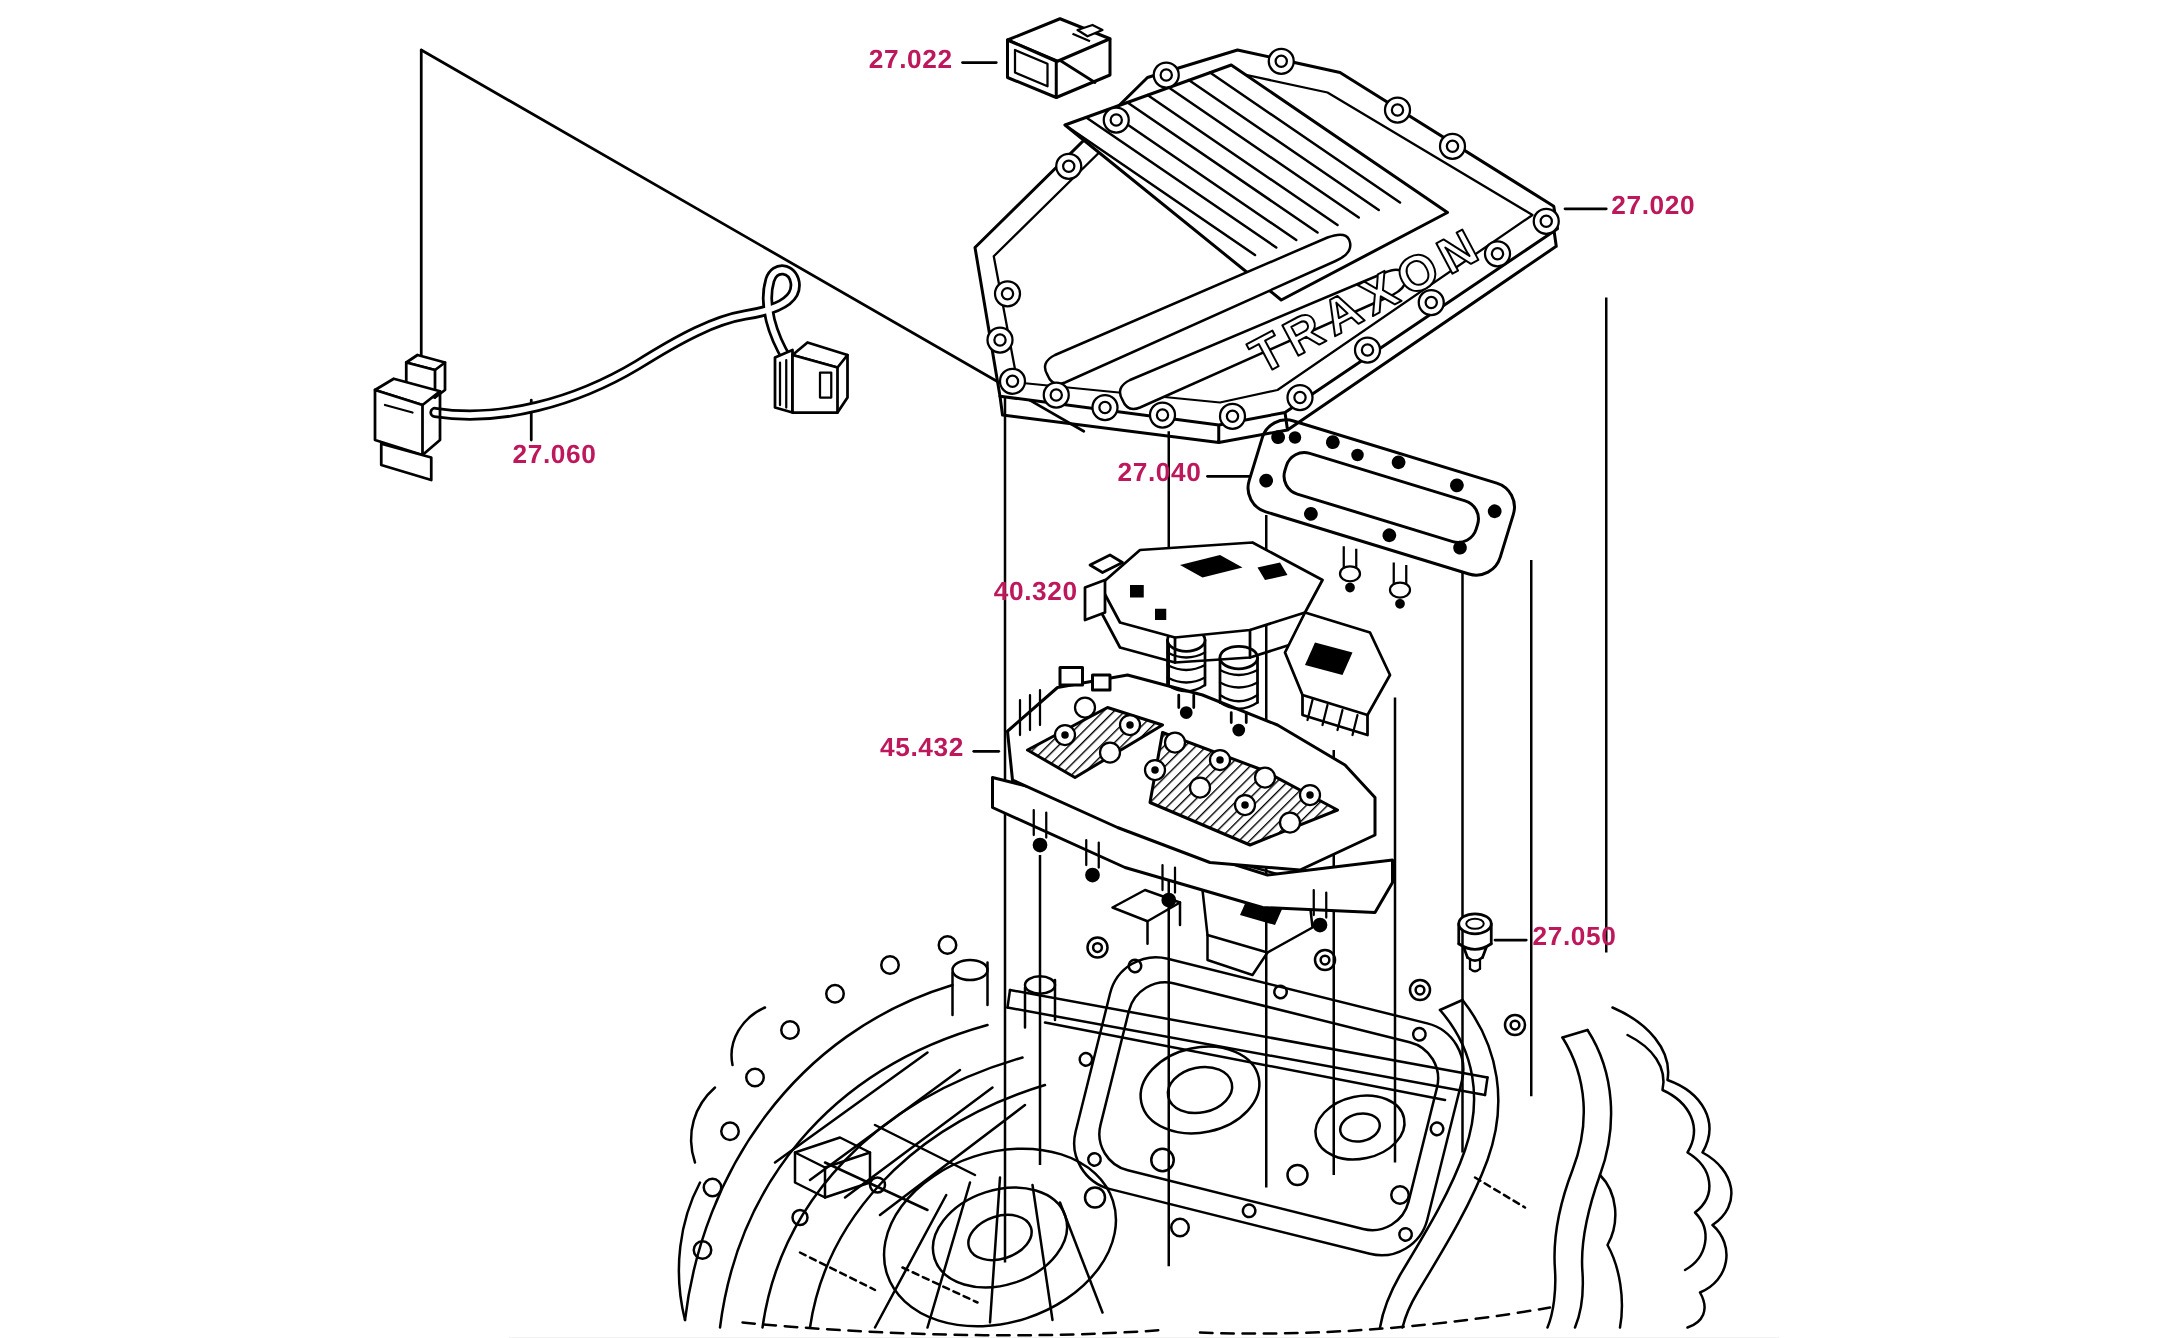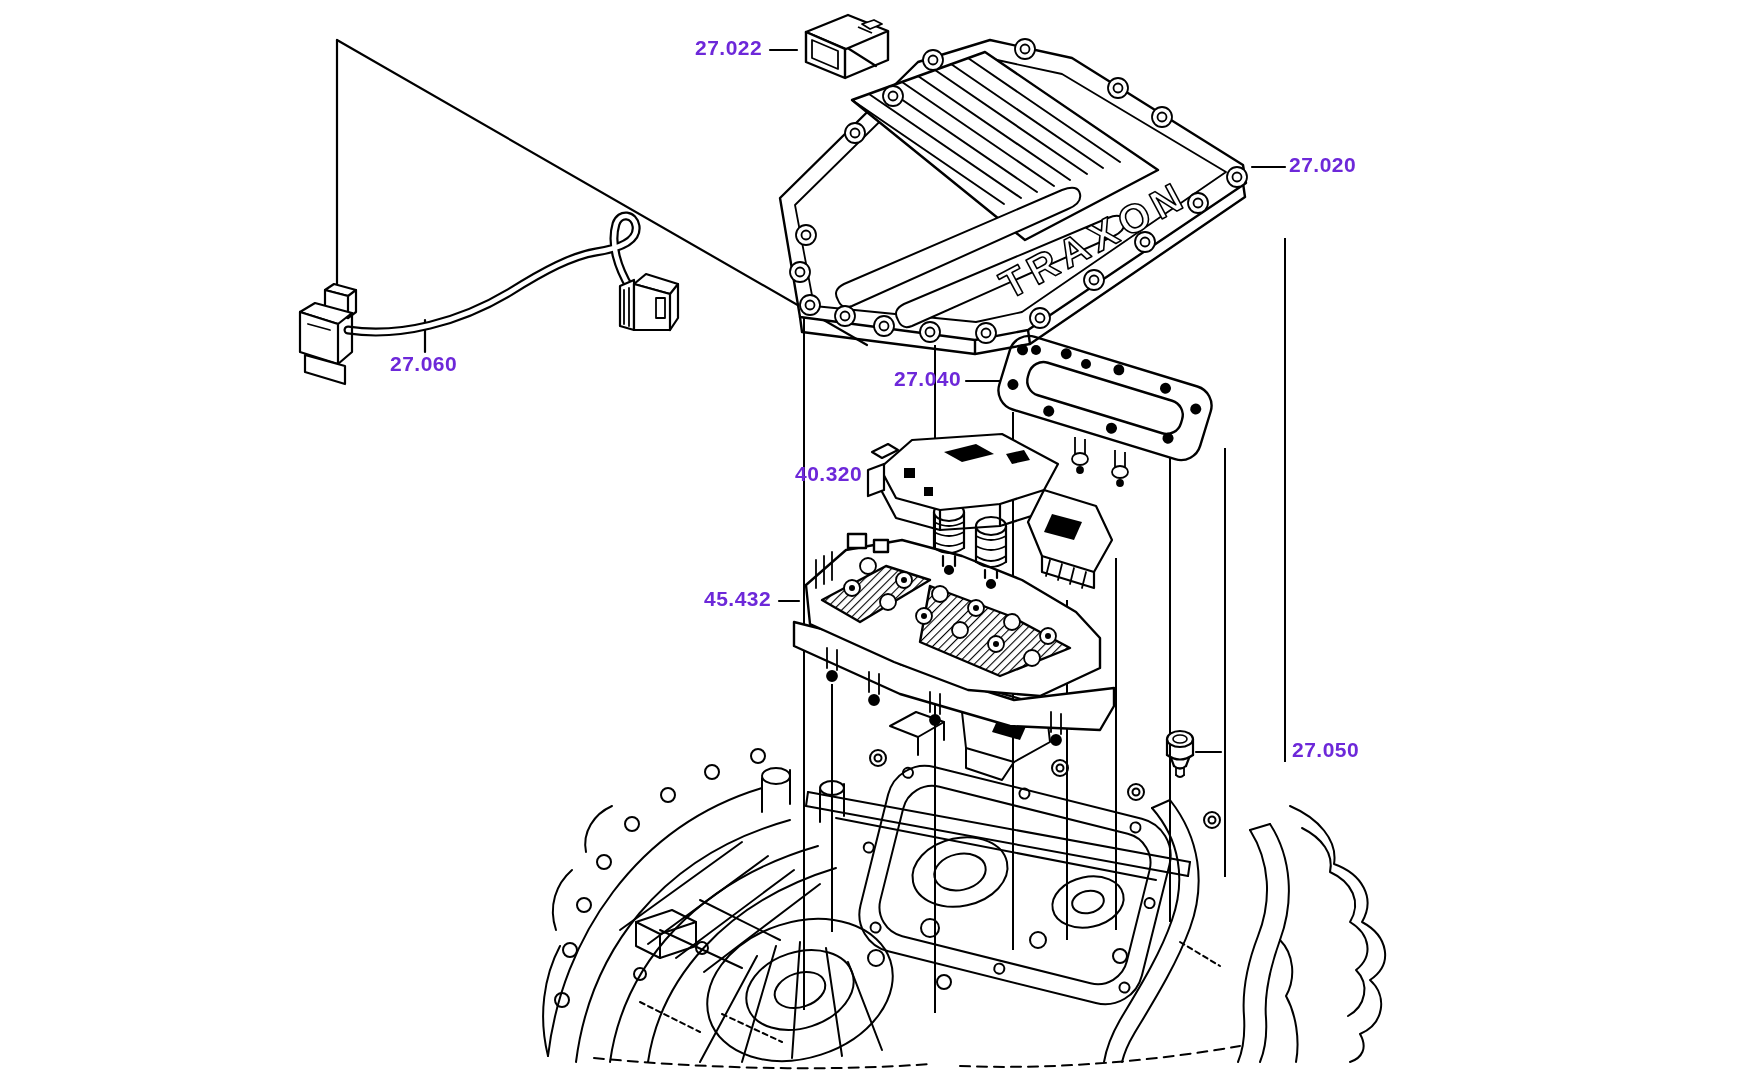--- a/index.html
+++ b/index.html
@@ -3,21 +3,21 @@
 <meta charset="utf-8">
 <style>
   html,body{margin:0;padding:0;background:#e8e8e8;}
   .stage{
     position:relative;width:1740px;height:1070px;background:#ffffff;
     font-family:"Liberation Sans",sans-serif;overflow:hidden;
   }
   .stage svg{position:absolute;left:0;top:0;}
   .part-label{
     position:absolute;font:700 21px "Liberation Sans",sans-serif;
-    color:#6d28d9;letter-spacing:.5px;white-space:nowrap;
+    color:#be185d;letter-spacing:.5px;white-space:nowrap;
   }
   .brand-text{
     font-family:"Liberation Sans",sans-serif;font-weight:700;
     letter-spacing:6px;
   }
 </style>
 </head>
 <body>
 
 <div class="stage">
@@ -377,16 +377,16 @@
       <rect x="656" y="298" width="9" height="20" stroke-width="1.8"></rect>
     </g>
   </g>
 </svg>
 
 <div class="part-label" style="left:695px;top:36px">27.022</div>
 <div class="part-label" style="left:1289px;top:153px">27.020</div>
 <div class="part-label" style="left:894px;top:367px">27.040</div>
 <div class="part-label" style="left:795px;top:462px">40.320</div>
 <div class="part-label" style="left:704px;top:587px">45.432</div>
-<div class="part-label" style="left:1292px;top:738px">27.050</div>
-<div class="part-label" style="left:390px;top:352px">27.060</div>
+<div class="part-label" style="left:1226px;top:738px">27.050</div>
+<div class="part-label" style="left:410px;top:352px">27.060</div>
 
 </div>
 
 </body></html>

